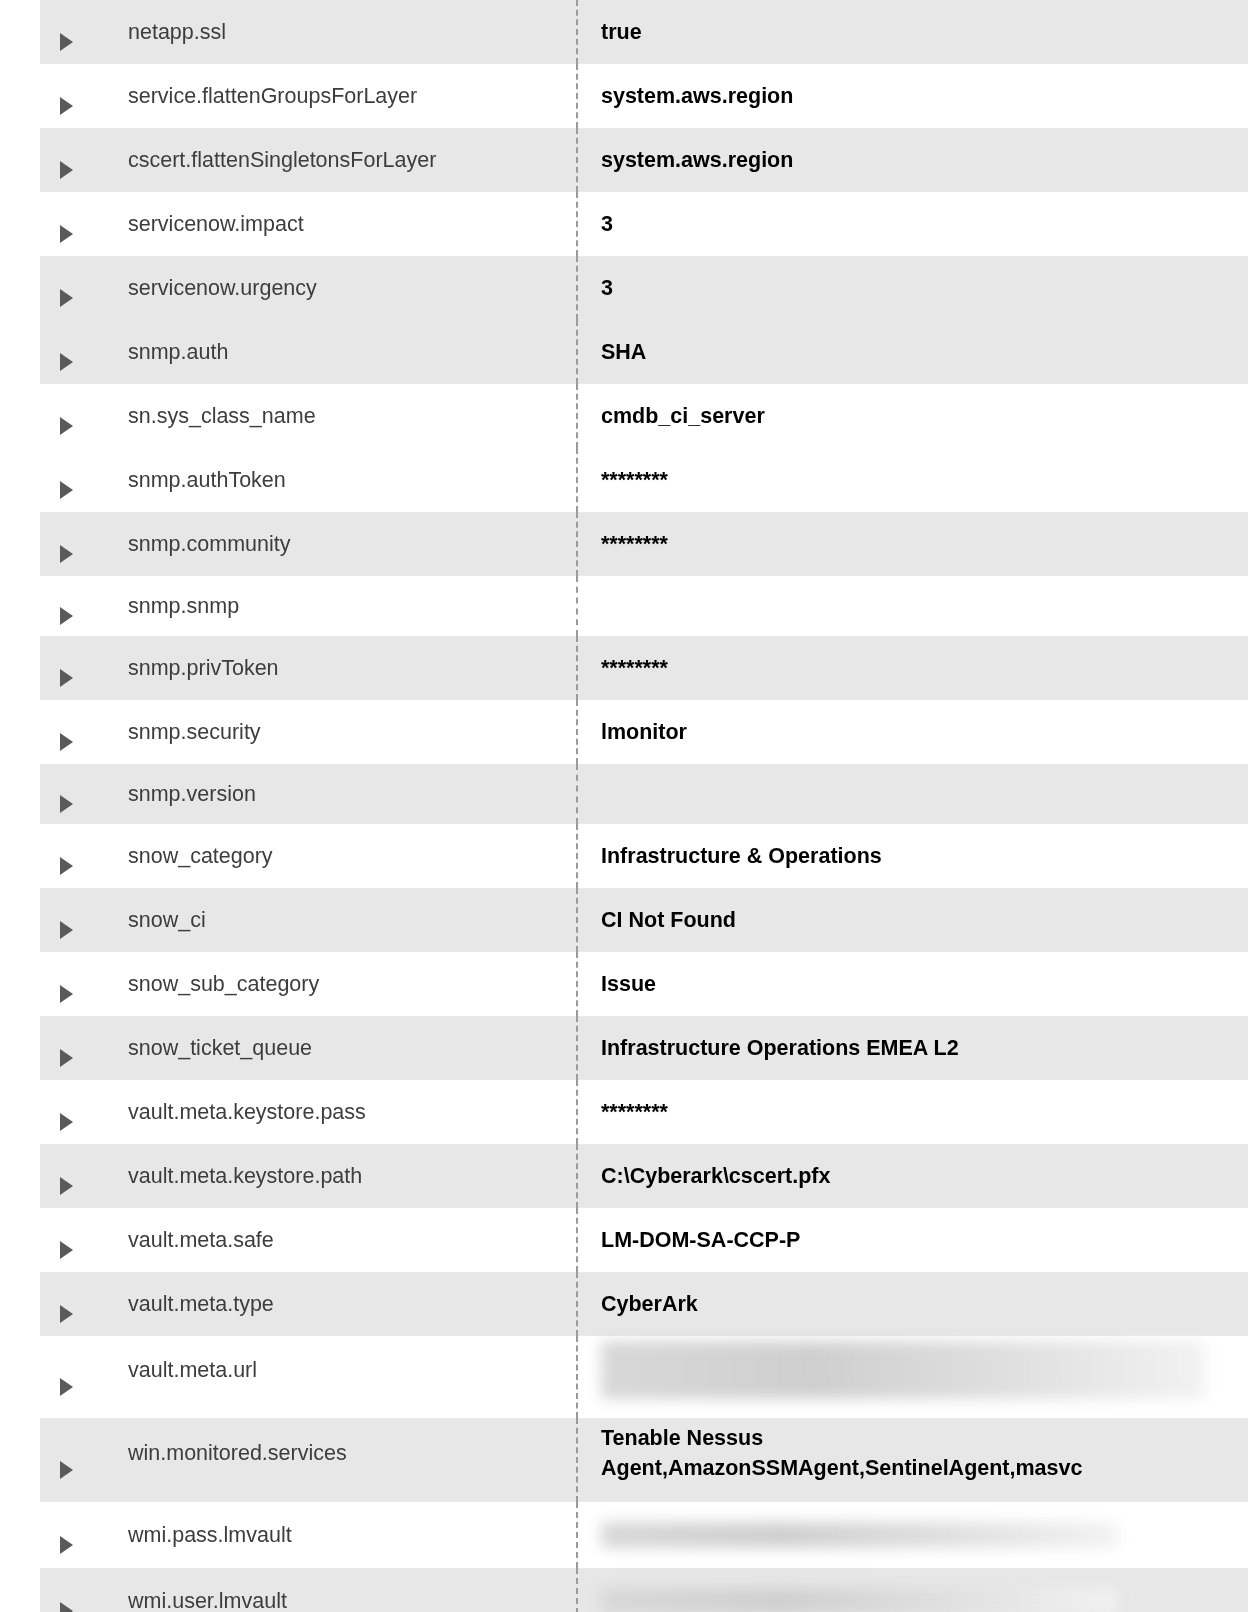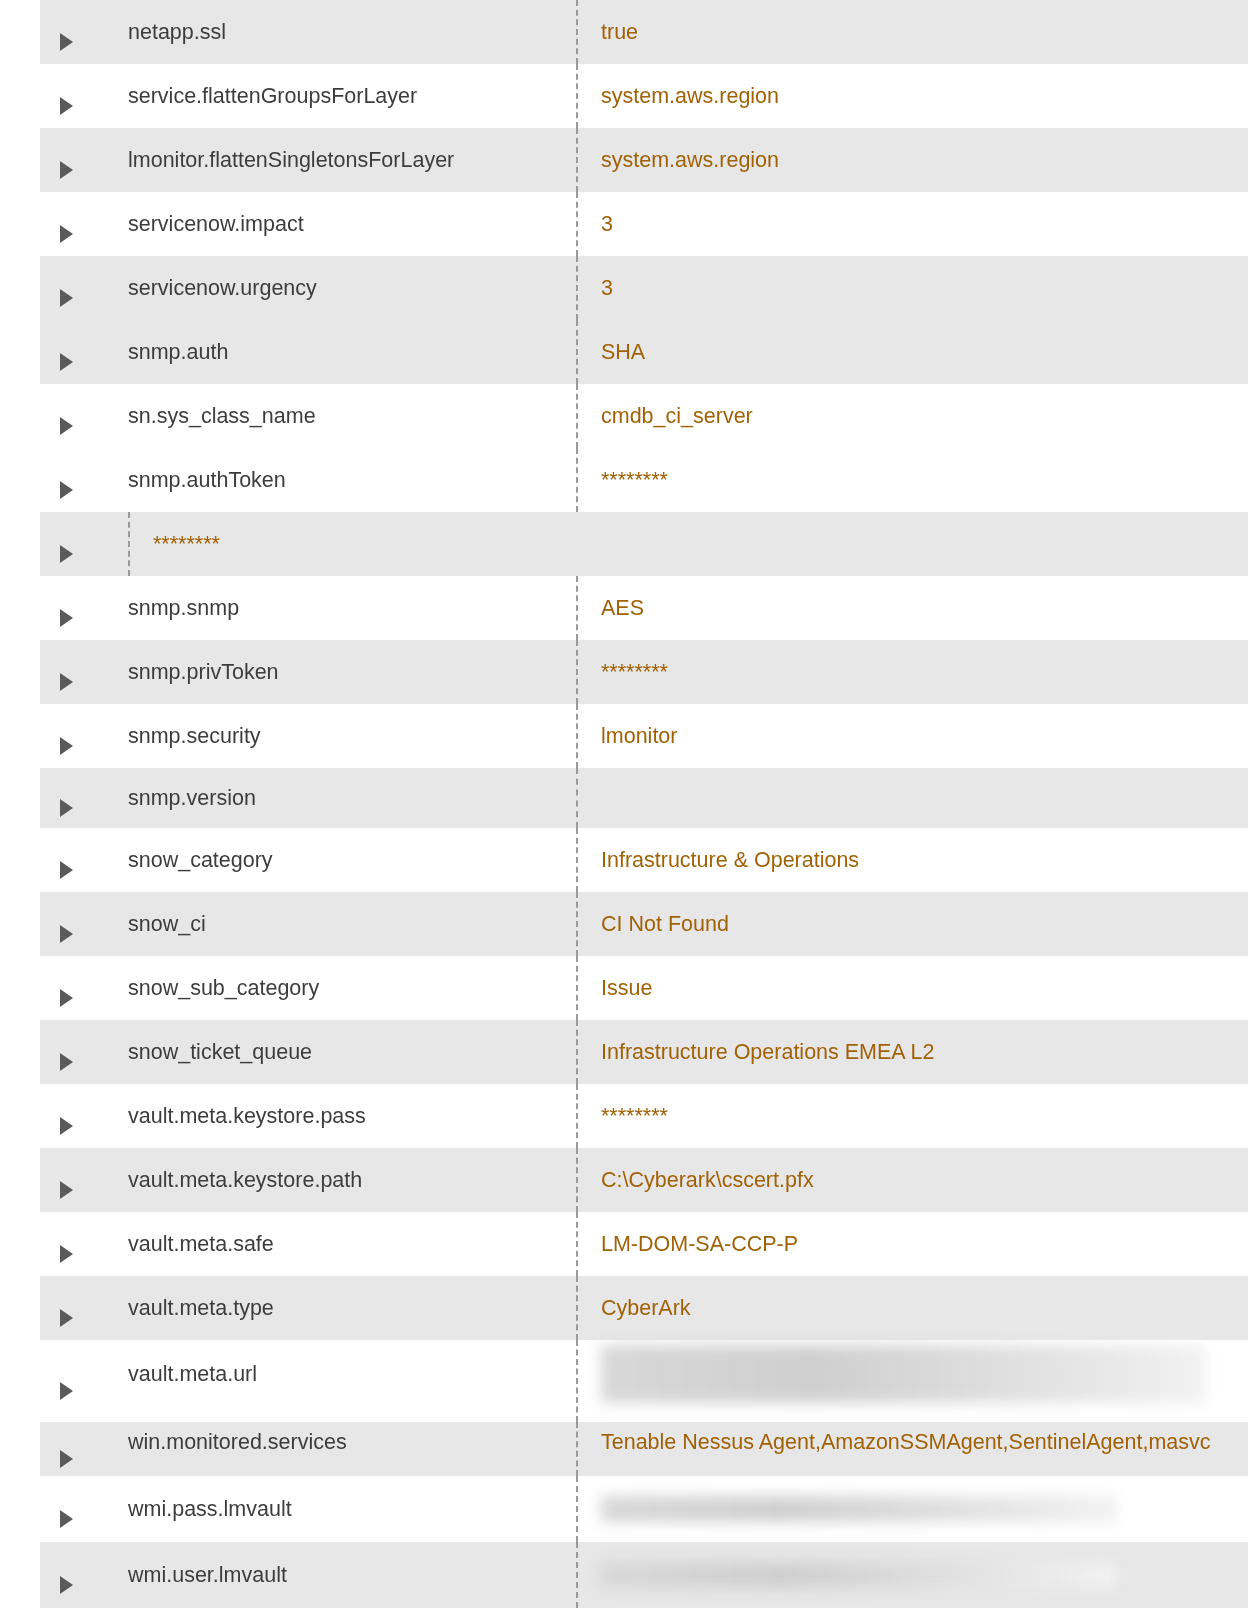--- a/index.html
+++ b/index.html
@@ -63,23 +63,24 @@
     flex: 0 0 auto;
     width: 1px;
     align-self: stretch;
     border-left: 2px dashed #9a9a9a;
   }
   .prop-row .value {
     flex: 1 1 auto;
     padding: 17px 18px 17px 22px;
     font-size: 21.5px;
     line-height: 30px;
-    color: #a16207;
+    color: #000000;
     box-sizing: border-box;
     word-break: break-word;
+    font-weight: bold;
   }
   .prop-row.tall .name,
   .prop-row.tall .value {
     padding-top: 5px;
     padding-bottom: 19px;
   }
   .redacted {
     display: block;
     background: linear-gradient(90deg, #d8d8d8 0%, #cfcfcf 35%, #dedede 65%, #f2f2f2 100%);
     filter: blur(7px);
@@ -125,21 +126,21 @@
           <span class="caret"></span>
         </div>
         <div class="name">service.flattenGroupsForLayer</div>
         <div class="divider"></div>
         <div class="value">system.aws.region</div>
       </div>
       <div class="prop-row alt">
         <div class="expander">
           <span class="caret"></span>
         </div>
-        <div class="name">lmonitor.flattenSingletonsForLayer</div>
+        <div class="name">cscert.flattenSingletonsForLayer</div>
         <div class="divider"></div>
         <div class="value">system.aws.region</div>
       </div>
       <div class="prop-row">
         <div class="expander">
           <span class="caret"></span>
         </div>
         <div class="name">servicenow.impact</div>
         <div class="divider"></div>
         <div class="value">3</div>
@@ -173,30 +174,30 @@
           <span class="caret"></span>
         </div>
         <div class="name">snmp.authToken</div>
         <div class="divider"></div>
         <div class="value">********</div>
       </div>
       <div class="prop-row alt">
         <div class="expander">
           <span class="caret"></span>
         </div>
+        <div class="name">snmp.community</div>
         <div class="divider"></div>
         <div class="value">********</div>
       </div>
       <div class="prop-row">
         <div class="expander">
           <span class="caret"></span>
         </div>
         <div class="name">snmp.snmp</div>
         <div class="divider"></div>
-        <div class="value">AES</div>
       </div>
       <div class="prop-row alt">
         <div class="expander">
           <span class="caret"></span>
         </div>
         <div class="name">snmp.privToken</div>
         <div class="divider"></div>
         <div class="value">********</div>
       </div>
       <div class="prop-row">

